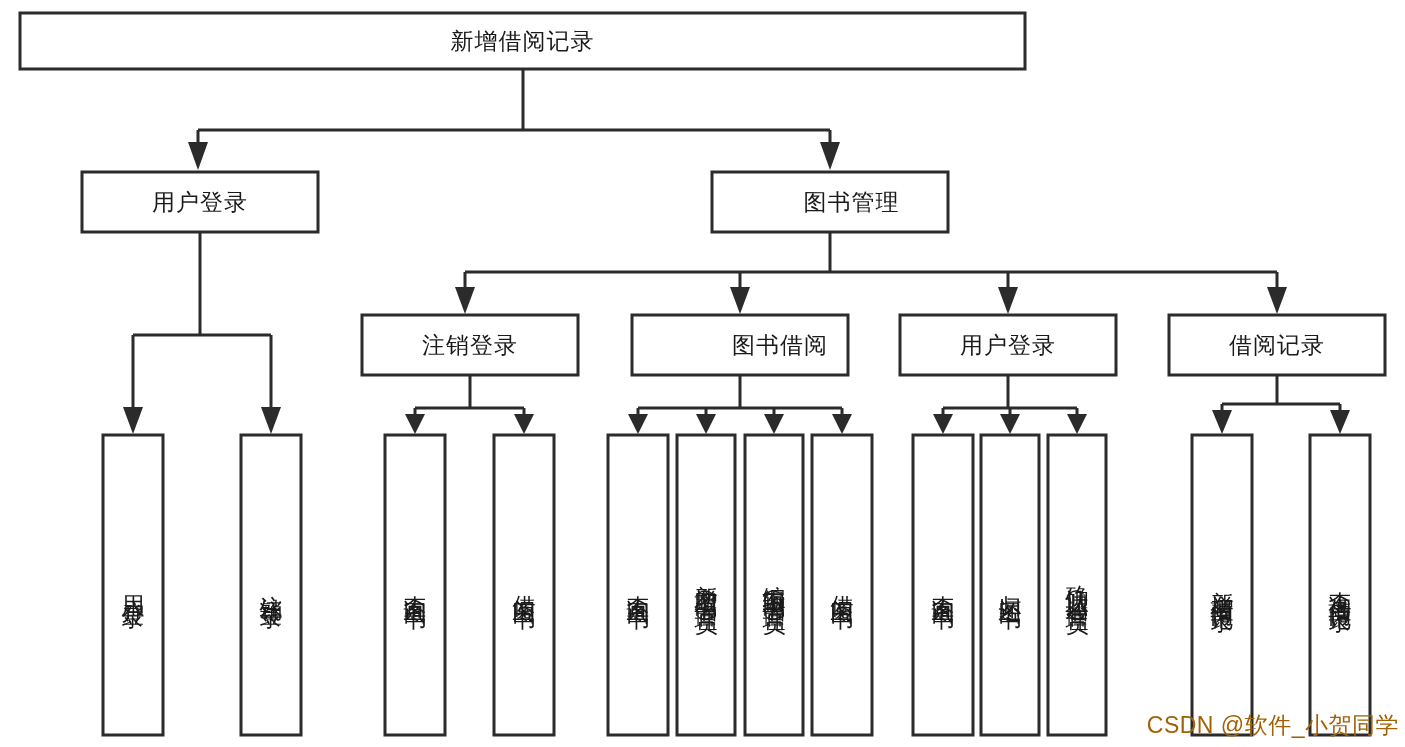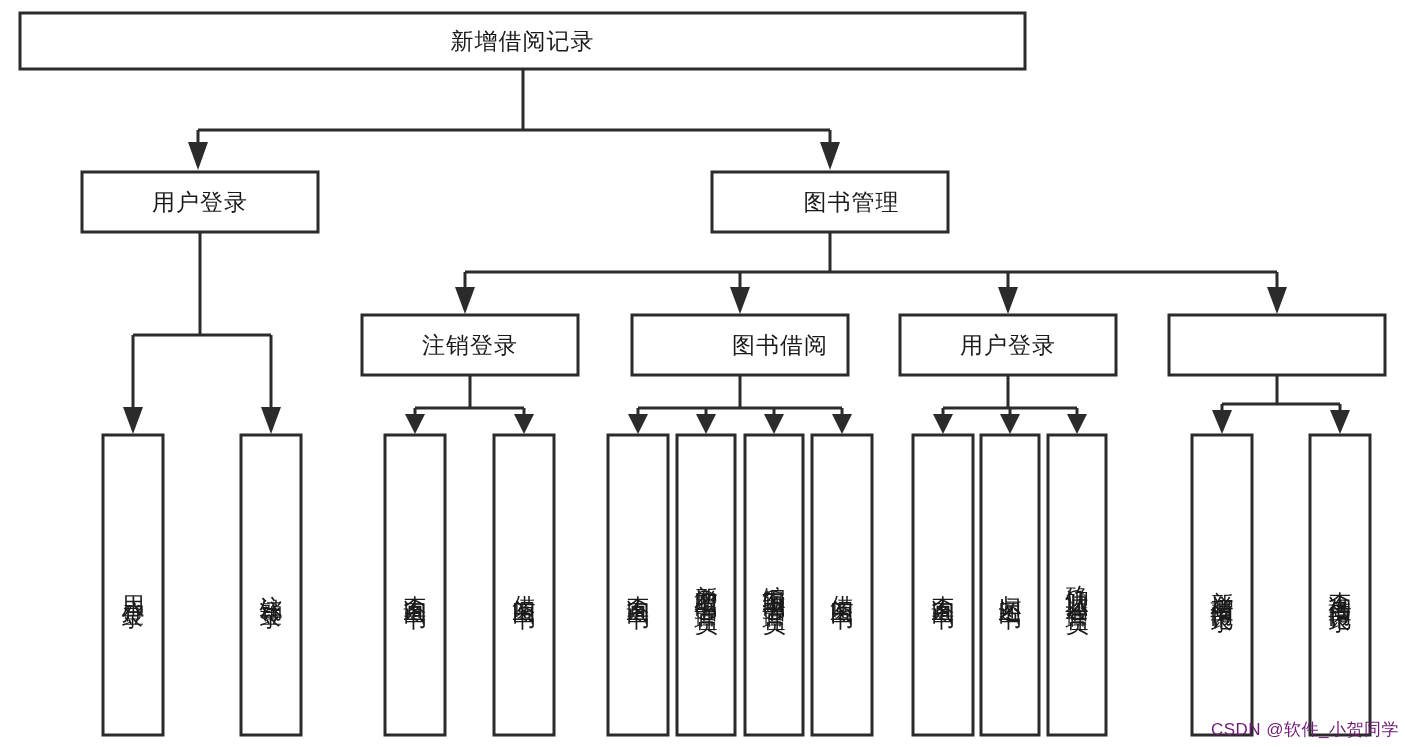--- a/index.html
+++ b/index.html
@@ -61,22 +61,22 @@
     writing-mode: vertical-rl;
     text-orientation: upright;
     letter-spacing: 4px;
     line-height: 1;
     white-space: nowrap;
   }
   #watermark {
     position: absolute;
     right: 6px;
     bottom: 6px;
-    font-size: 17px;
-    color: #701a75;
+    font-size: 23px;
+    color: #a16207;
     letter-spacing: 0.5px;
     font-family: "Liberation Sans", "DejaVu Sans", sans-serif;
     white-space: nowrap;
   }
 </style>
 </head>
 <body>
 
 <div id="diagram-root">
 
@@ -172,20 +172,21 @@
   </svg>
 
   <div class="h-label" style="left:20px; top:13px; width:1005px; height:56px;">新增借阅记录</div>
 
   <div class="h-label" style="left:82px; top:172px; width:236px; height:60px;">用户登录</div>
   <div class="h-label" style="left:712px; top:172px; width:279px; height:60px;">图书管理</div>
 
   <div class="h-label" style="left:362px; top:315px; width:216px; height:60px;">注销登录</div>
   <div class="h-label" style="left:632px; top:315px; width:216px; height:60px;padding-left:40px;">图书借阅</div>
   <div class="h-label" style="left:900px; top:315px; width:216px; height:60px;">用户登录</div>
+  <div class="h-label" style="left:1169px; top:315px; width:216px; height:60px;">借阅记录</div>
 
   <div class="v-label" style="left:103px; top:435px; width:60px; height:300px;">用户登录</div>
   <div class="v-label" style="left:241px; top:435px; width:60px; height:300px;">注销登录</div>
 
   <div class="v-label" style="left:385px; top:435px; width:60px; height:300px;">查询图书</div>
   <div class="v-label" style="left:494px; top:435px; width:60px; height:300px;">借阅图书</div>
 
   <div class="v-label" style="left:608px; top:435px; width:60px; height:300px;">查询图书</div>
   <div class="v-label" style="left:677px; top:435px; width:58px; height:300px;">新增图书（管理员）</div>
   <div class="v-label" style="left:745px; top:435px; width:58px; height:300px;">编辑图书（管理员）</div>

